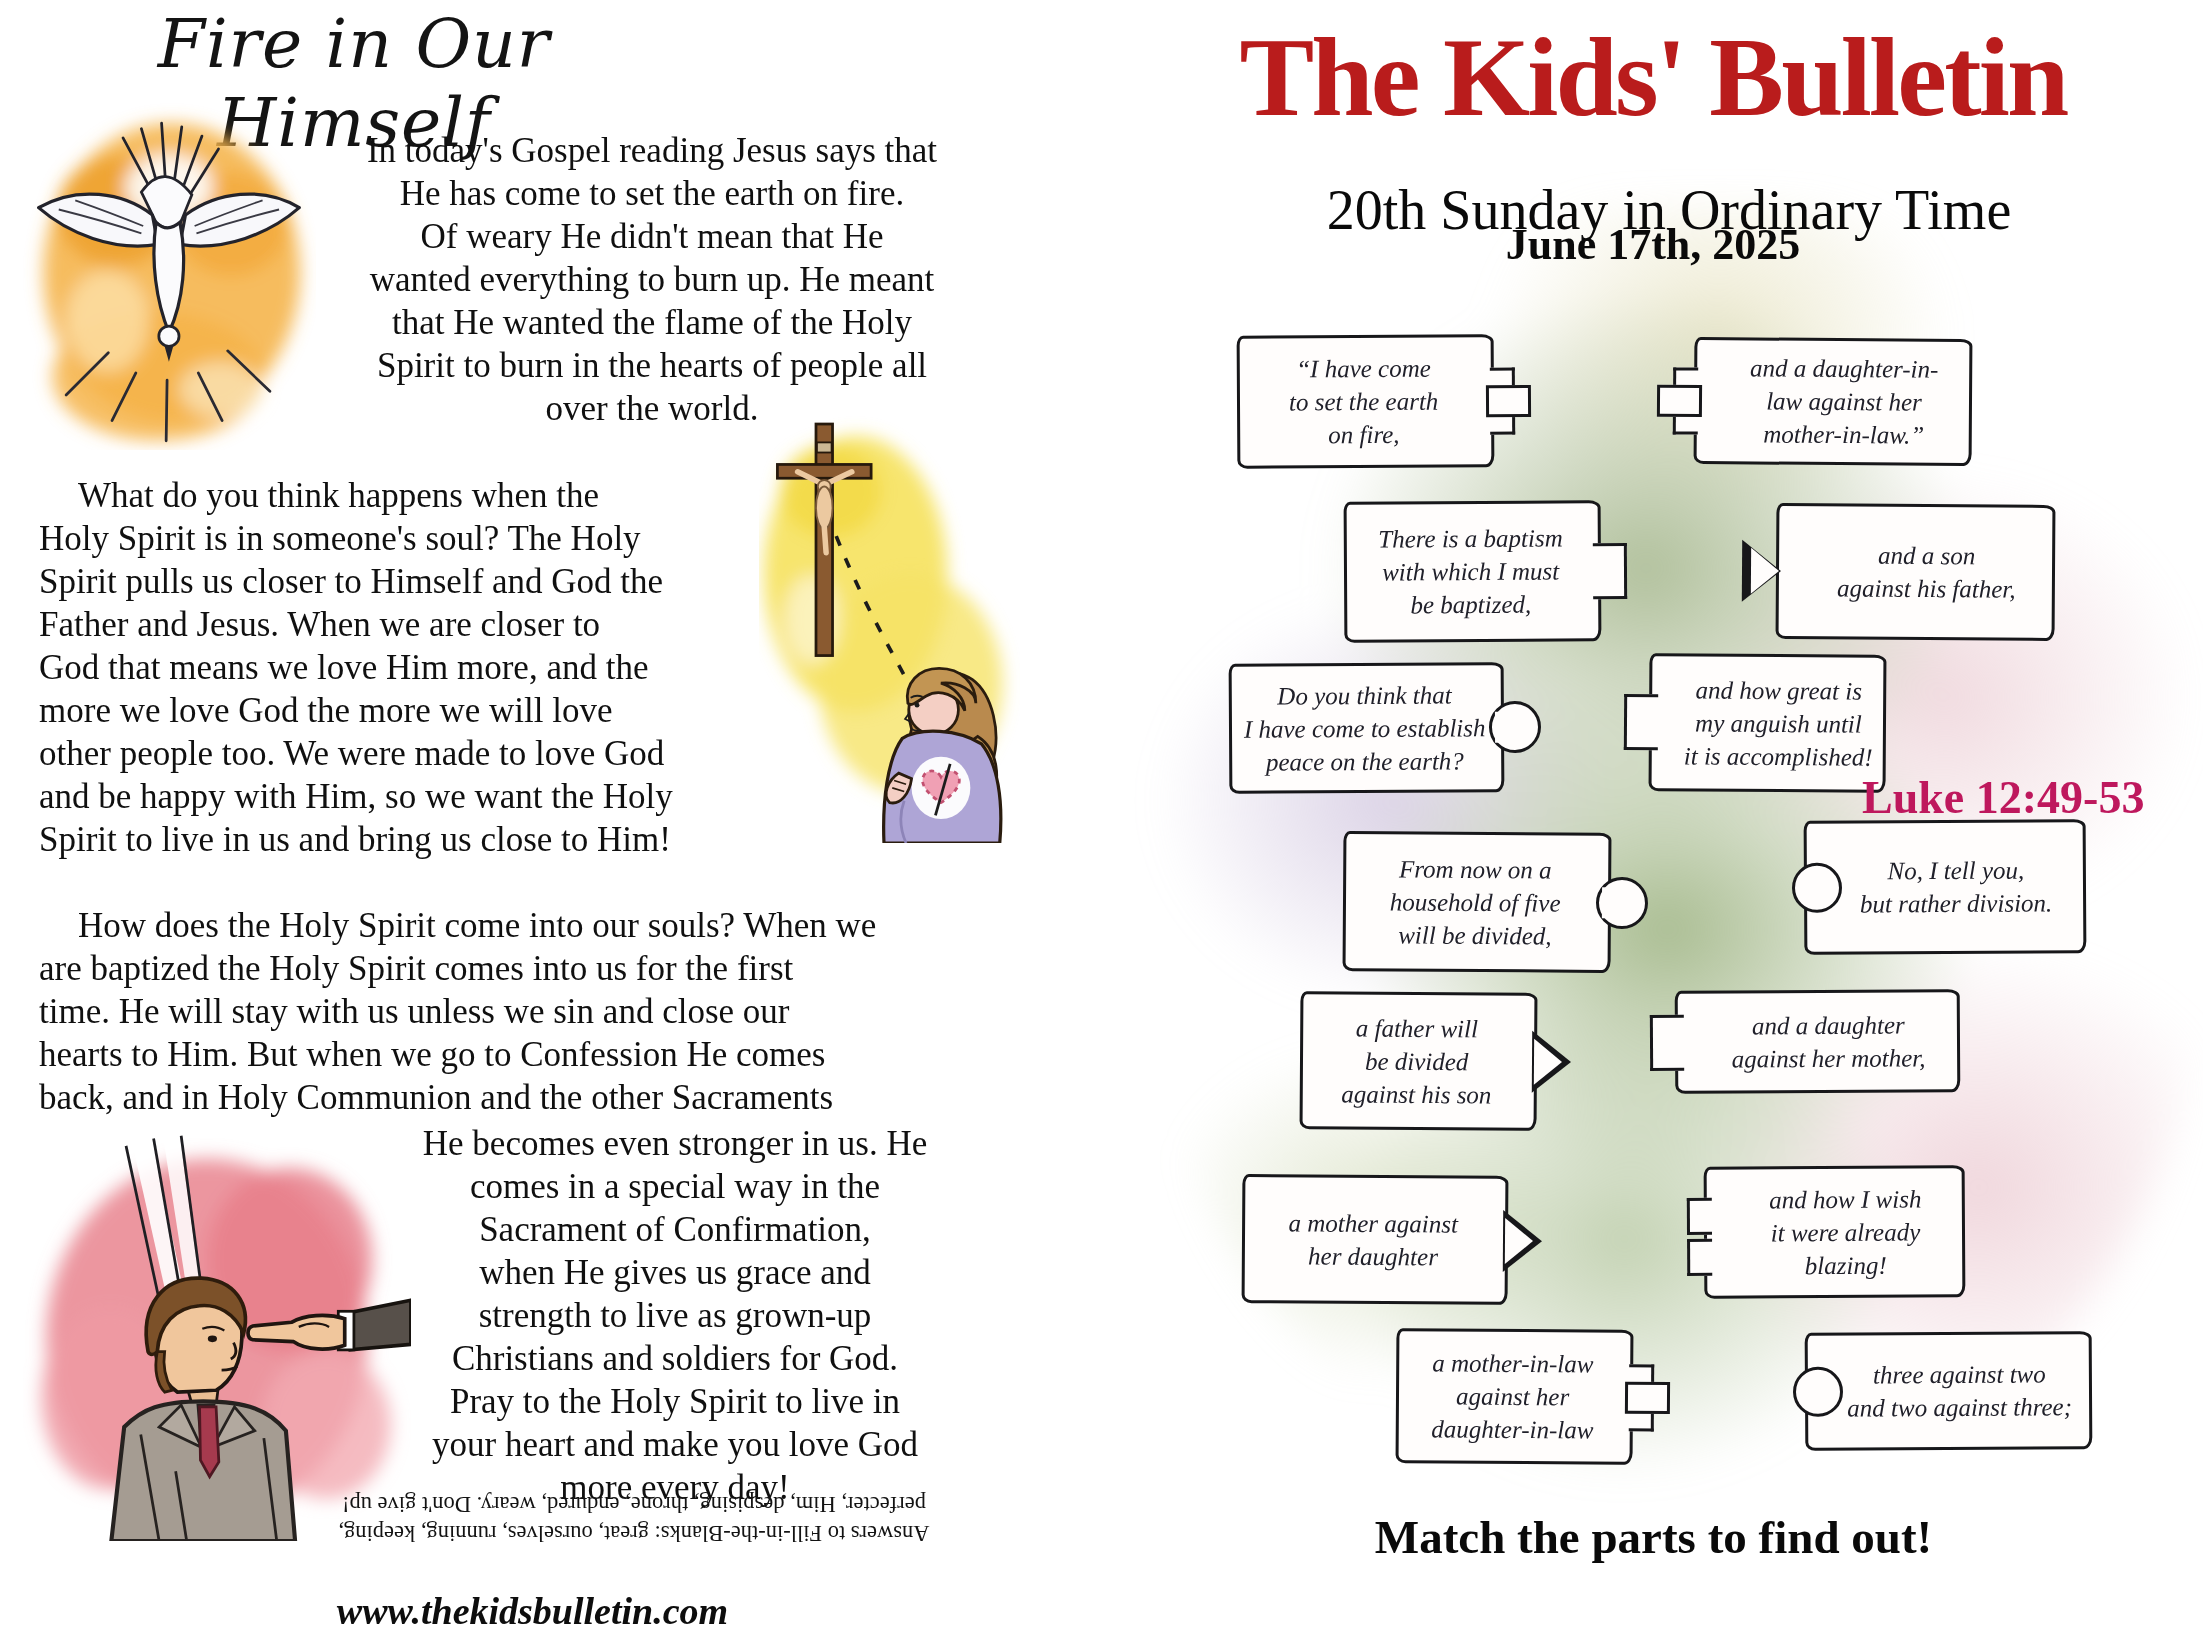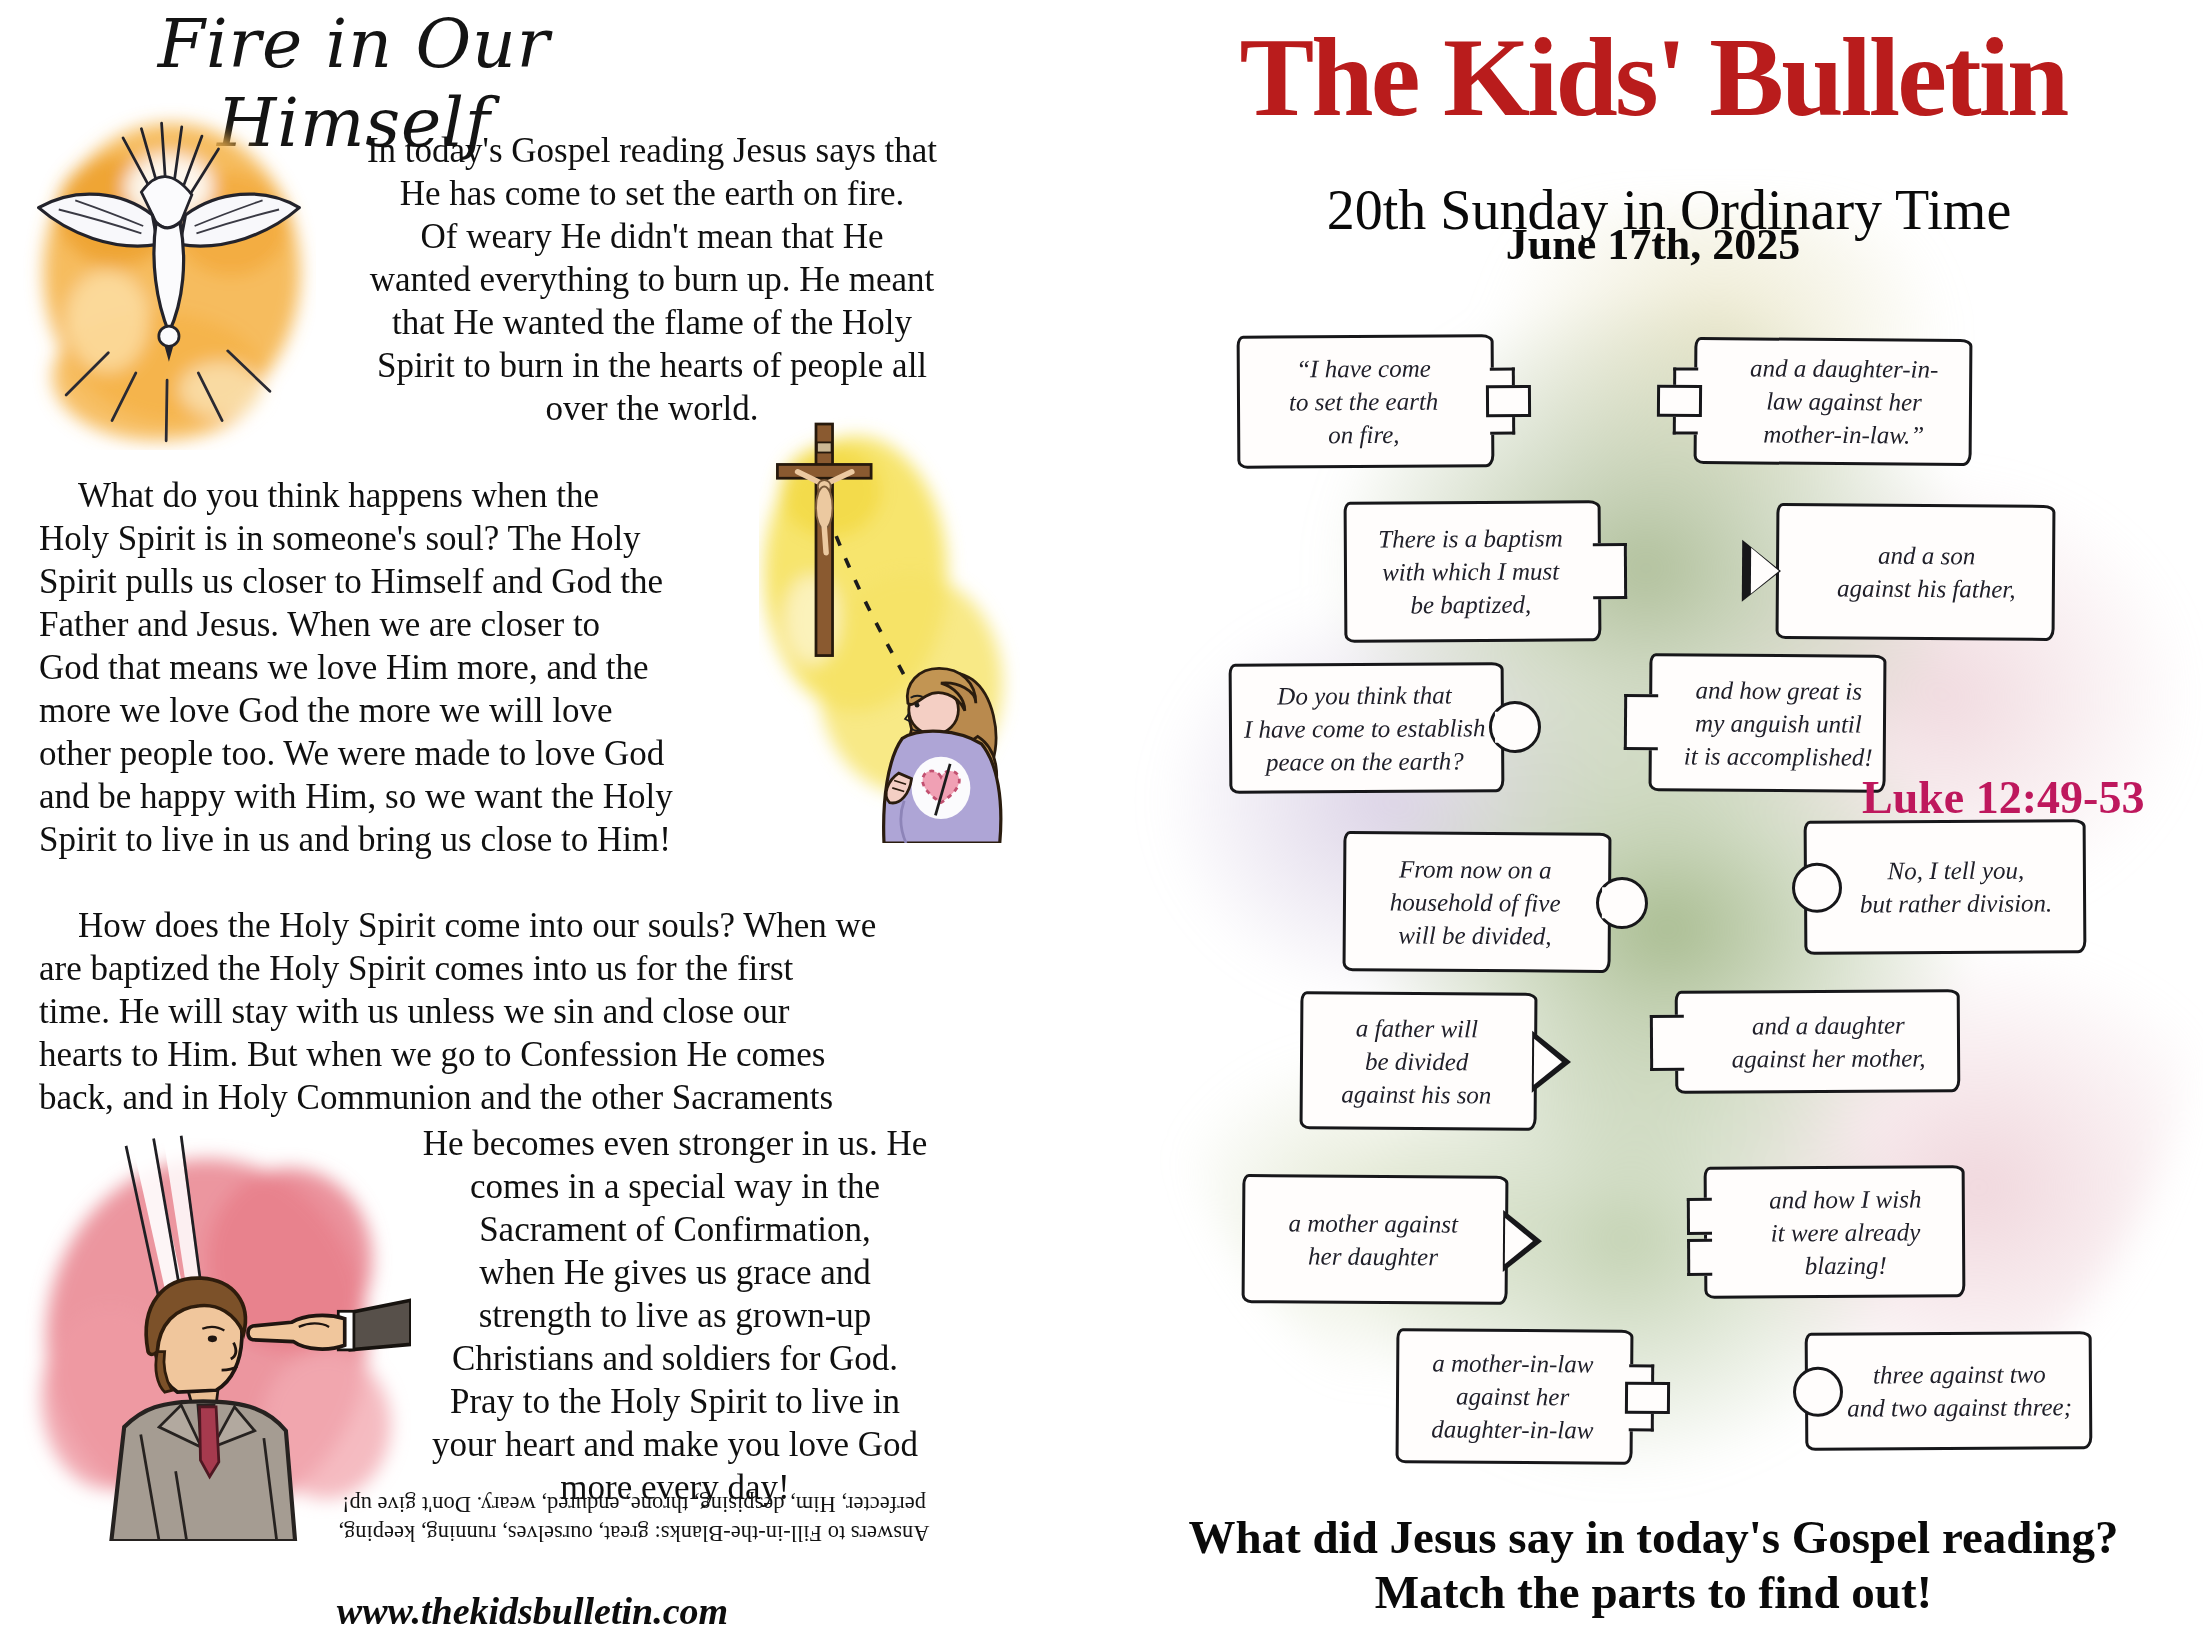--- a/index.html
+++ b/index.html
@@ -344,18 +344,17 @@
       <span class="txt">a mother-in-law
 against her
 daughter-in-law</span>
       </div>
     <div class="piece tab-left shape-notch" style="left:1805px;top:1332px;width:287px;height:118px">
       <span class="txt">three against two
 and two against three;</span>
       </div>
 
     <div class="question">
-      <div>What did Jesus say in today's Gospel reading?</div>
       <div>Match the parts to find out!</div>
     </div>
   </section>
 </div>
 
 
 </body></html>

